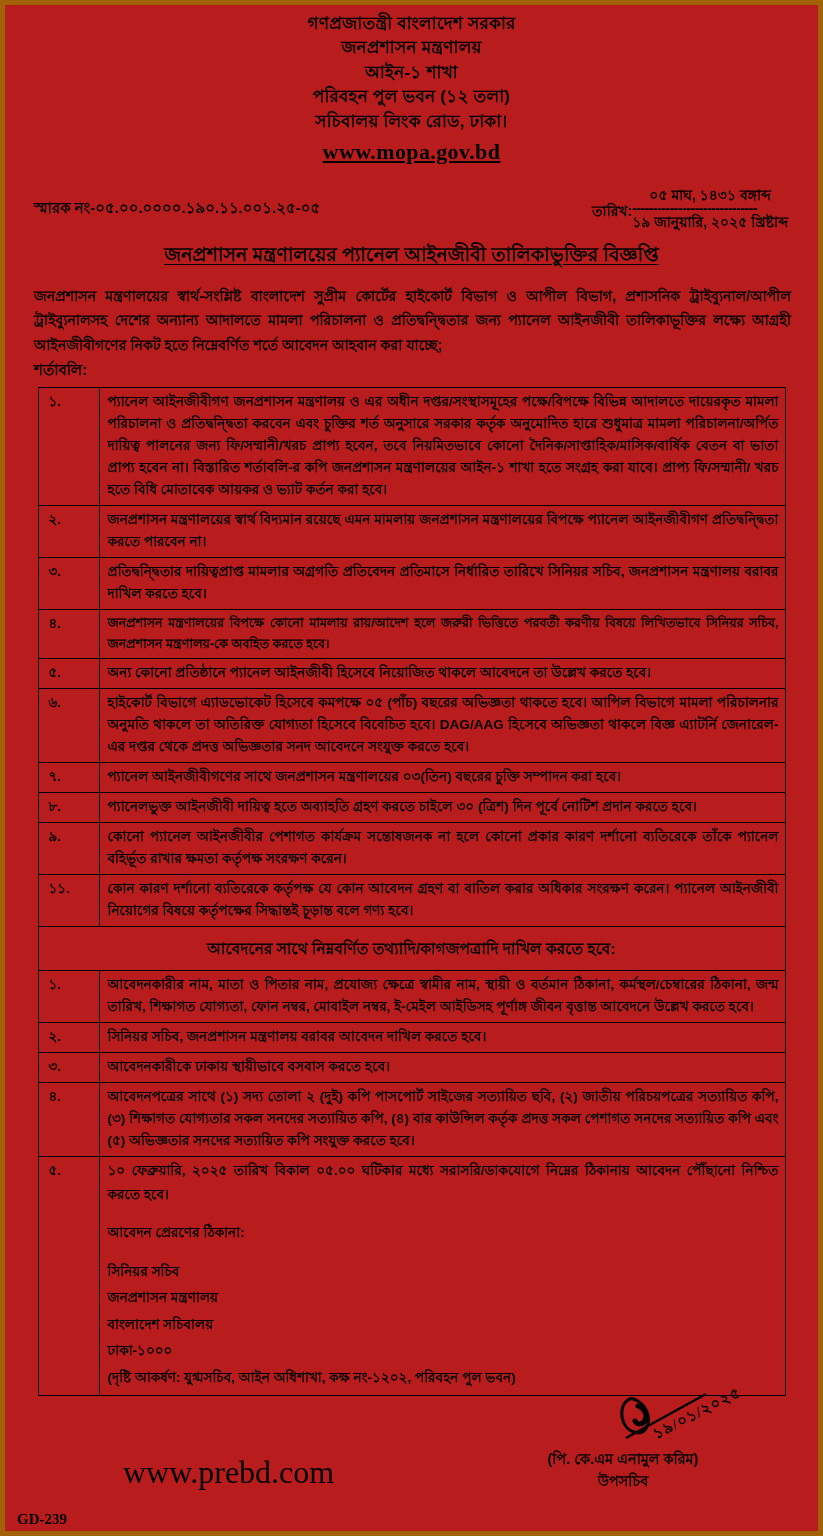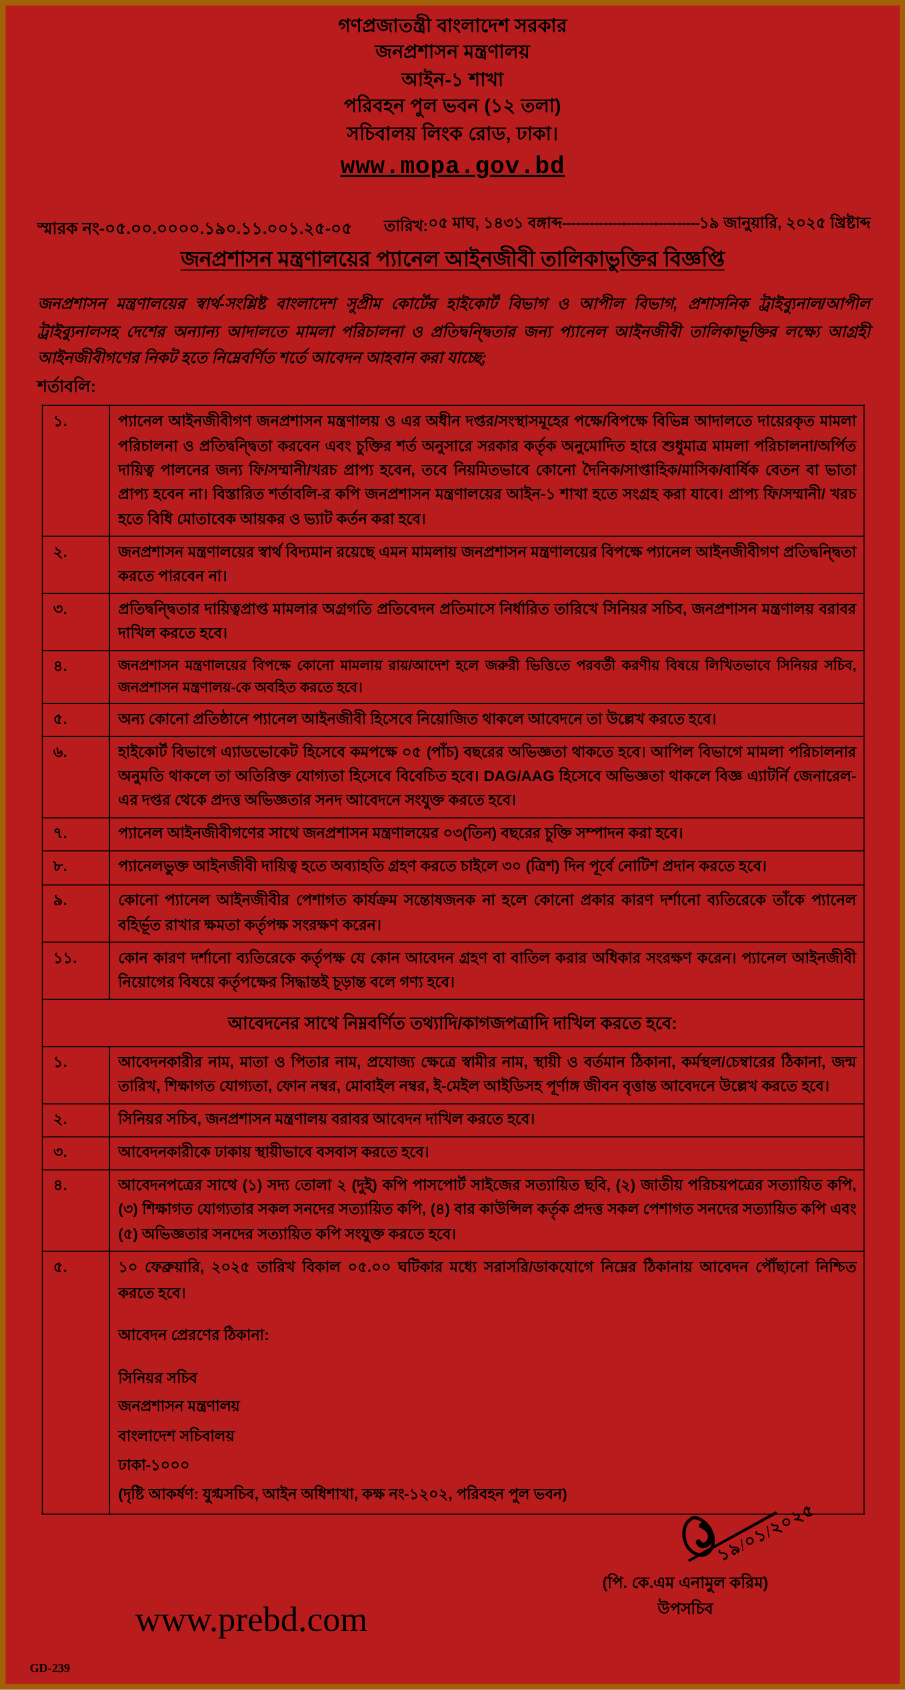--- a/index.html
+++ b/index.html
@@ -33,21 +33,21 @@
     text-align: center;
     line-height: 1.32;
   }
   .lh-line {
     font-size: 17px;
     font-weight: 700;
     letter-spacing: 0.2px;
     margin: 0 0 2px 0;
   }
   .lh-site {
-    font-family: Liberation Mono, monospace;
+    font-family: Liberation Serif, serif;
     font-size: 22px;
     font-weight: 700;
     text-decoration: underline;
     margin-top: 4px;
     letter-spacing: 0.4px;
   }
 
   
   .memo-row {
     display: flex;
@@ -68,21 +68,21 @@
     align-items: center;
     font-size: 14px;
     font-weight: 700;
   }
   .date-label {
     padding-top: 7px;
     white-space: nowrap;
   }
   .date-stack {
     display: flex;
-    flex-direction: row;
+    flex-direction: column;
     align-items: center;
     line-height: 1.18;
   }
   .date-bn, .date-en { white-space: nowrap; }
   .date-dashes {
     font-size: 14px;
     font-weight: 700;
     letter-spacing: -0.5px;
     line-height: 0.7;
     width: 100%;
@@ -90,31 +90,31 @@
     white-space: nowrap;
   }
 
   
   .doc-title {
     text-align: center;
     font-size: 19px;
     font-weight: 700;
     text-decoration: underline;
     text-underline-offset: 3px;
+    margin-top: 10px;
   }
 
   
   .intro {
     margin: 12px 10px 0 12px;
     font-size: 14.2px;
     font-weight: 700;
     line-height: 1.72;
     text-align: justify;
     text-justify: inter-word;
-    font-style: italic;
   }
   .sub-head {
     margin: 1px 0 0 12px;
     font-size: 15px;
     font-weight: 700;
   }
 
   
   .tbl {
     width: 748px;
@@ -189,24 +189,24 @@
   .prebd {
     position: absolute;
     left: 118px;
     top: 1449px;
     font-family: "Liberation Serif", "DejaVu Serif", serif;
     font-size: 32px;
     font-weight: 400;
   }
   .gd {
     position: absolute;
-    left: 22px;
+    left: 12px;
     top: 1506px;
     font-family: "Liberation Serif", "DejaVu Serif", serif;
-    font-size: 11px;
+    font-size: 15px;
     font-weight: 700;
   }
 </style>
 </head>
 <body>
 
 <div class="page">
  <div class="inner">
 
   <div class="letterhead">

